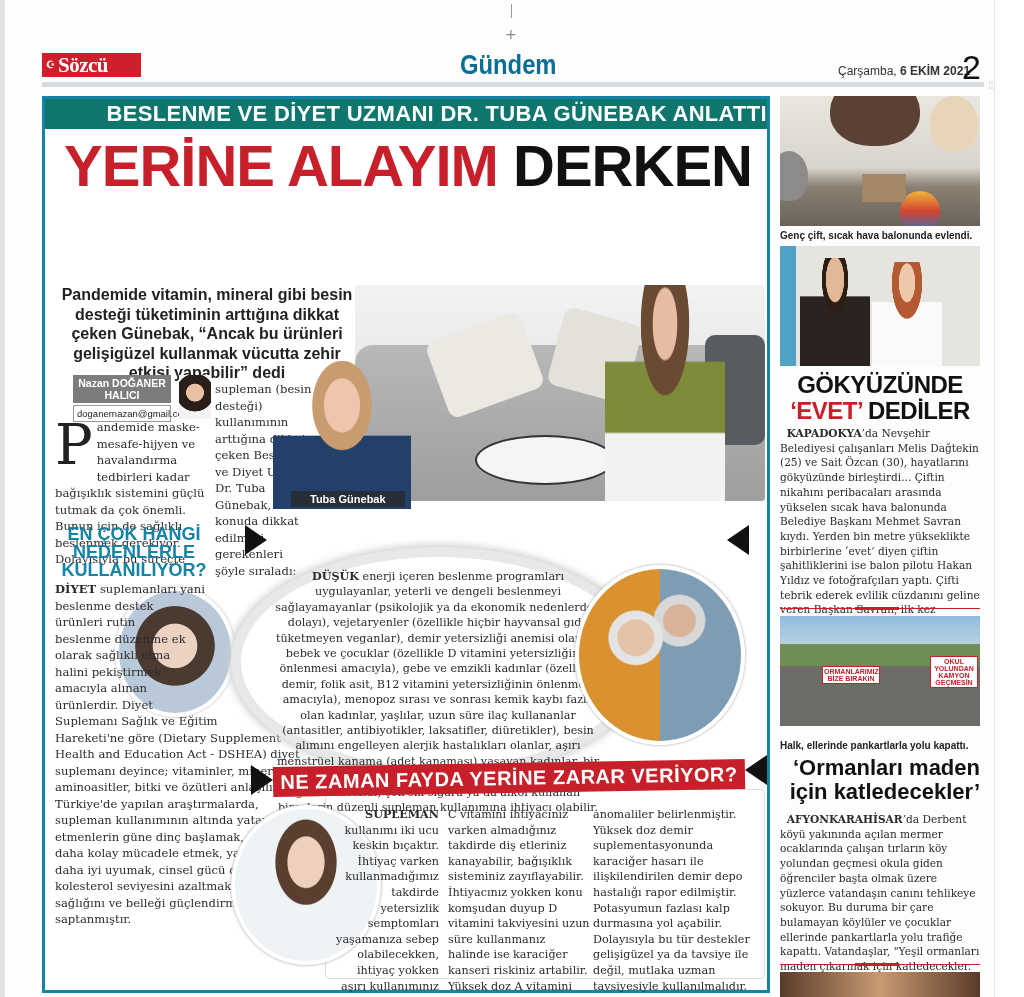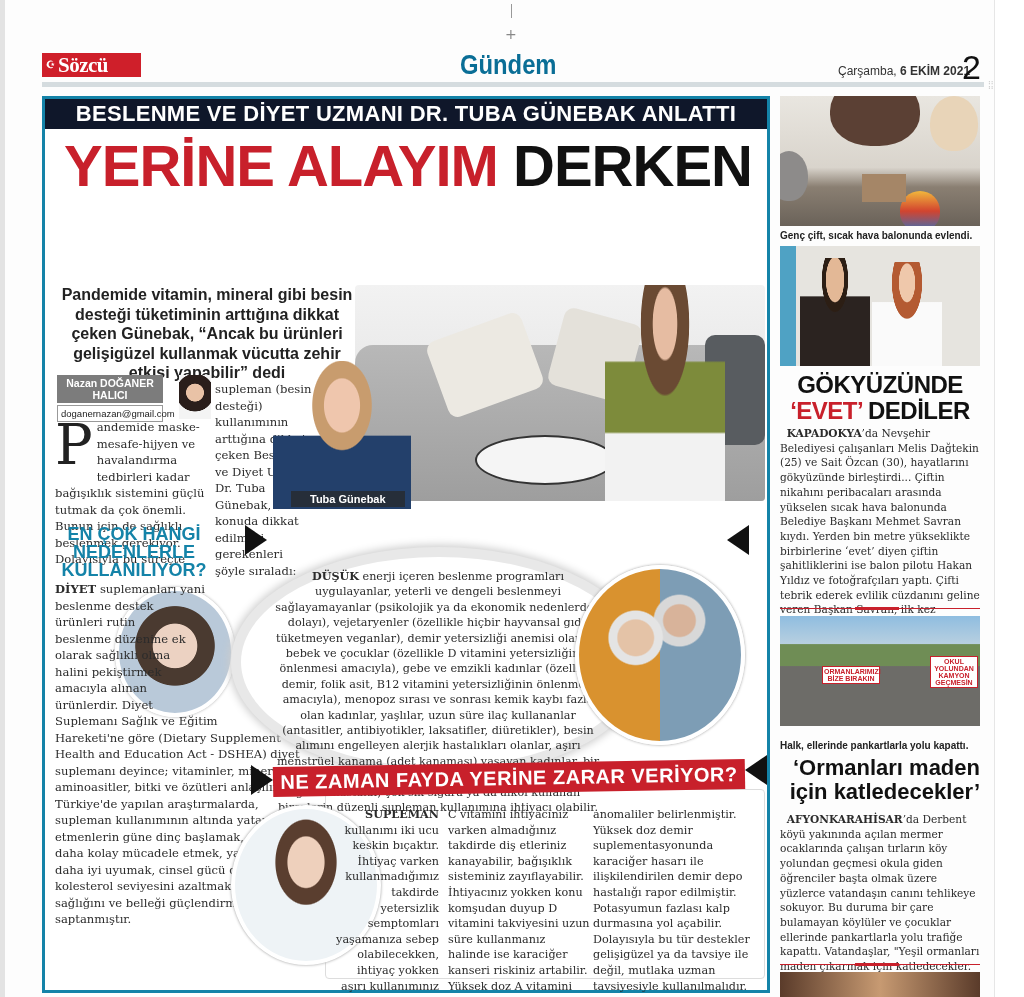--- a/index.html
+++ b/index.html
@@ -11,27 +11,27 @@
 .reg{position:absolute;left:511px;top:4px;width:1px;height:14px;background:#999}
 .cross{position:absolute;left:505px;top:26px;font:14px "DejaVu Sans",sans-serif;color:#888}
 .logo{position:absolute;left:42px;top:53px;width:99px;height:24px;background:#cf1f2a;color:#fff;font:bold 21px "Liberation Serif",serif;line-height:24px;padding-left:16px;letter-spacing:-0.5px}
 .logo .flag{position:absolute;left:4px;top:6px;width:10px;height:12px;color:#fff;font-size:10px;line-height:12px}
 .section{position:absolute;left:460px;top:49px;font:bold 28px "Liberation Sans",sans-serif;color:#0a6e96;transform:scaleX(.85);transform-origin:left}
 .date{position:absolute;left:838px;top:64px;font:12px "Liberation Sans",sans-serif;color:#333}
 .date b{font-weight:bold}
 .pageno{position:absolute;left:962px;top:48px;font:34px "Liberation Sans",sans-serif;color:#111}
 .rule{position:absolute;left:42px;top:82px;width:942px;height:5px;background:#d5dcdf}
 .mainbox{position:absolute;left:42px;top:96px;width:728px;height:897px;border:3px solid #1483a8;background:#fff}
-.kicker{position:absolute;left:0;top:0;width:722px;height:30px;background:#0f172a;color:#fff;font:bold 22px "Liberation Sans",sans-serif;text-align:center;line-height:30px;letter-spacing:.3px}
+.kicker{position:absolute;left:0;top:0;width:722px;height:30px;background:#0f766e;color:#fff;font:bold 22px "Liberation Sans",sans-serif;text-align:right;line-height:30px;letter-spacing:.3px}
 .hl{position:absolute;left:8px;top:38px;width:710px;font:900 58px "Liberation Sans",sans-serif;line-height:58px;letter-spacing:-1px;color:#111;transform:scaleX(1);}
 .hl .l1{display:block;white-space:nowrap;text-align:center}
 .hl .l2{display:block;white-space:nowrap;text-align:center}
 .red{color:#c8202b}
 .deck{position:absolute;left:12px;top:186px;width:300px;font:bold 16px "Liberation Sans",sans-serif;line-height:19.5px;text-align:center;color:#222}
-.bylinebox{position:absolute;left:12px;top:276px;width:106px}
+.bylinebox{position:absolute;left:28px;top:276px;width:98px}
 .byname{background:#7c7c7c;color:#fff;font:bold 10.5px "Liberation Sans",sans-serif;padding:2px 4px;text-align:center}
 .bymail{border:1px solid #999;font:9.5px "Liberation Sans",sans-serif;padding:2px 3px;text-align:right;margin-top:2px;color:#222}
 .authorpic{position:absolute;left:134px;top:276px;width:32px;height:44px;background:radial-gradient(circle at 50% 40%,#e9c2a6 0 28%,#2a1e1b 30% 60%,#f4f4f4 62%)}
 .body{font-size:11.6px;line-height:16.5px;color:#2b2b2b}
 .col1{position:absolute;left:10px;top:320px;width:160px}
 .drop{float:left;font:56px "DejaVu Serif",serif;line-height:48px;margin:2px 4px 0 0;color:#222}
 .col2{position:absolute;left:170px;top:282px;width:100px}
 .photo-main{position:absolute;left:310px;top:186px;width:410px;height:216px;border-radius:4px;overflow:hidden;background:linear-gradient(180deg,#f2f2f2 0,#e9e9e9 40%,#cfcfcf 100%)}
 .sofa{position:absolute;left:0;top:60px;width:410px;height:156px;background:linear-gradient(180deg,#b8b8b8,#9e9e9e);border-radius:18px 18px 0 0}
 .pillow1{position:absolute;left:80px;top:40px;width:100px;height:80px;background:#ece9e2;transform:rotate(-20deg);border-radius:10px}

